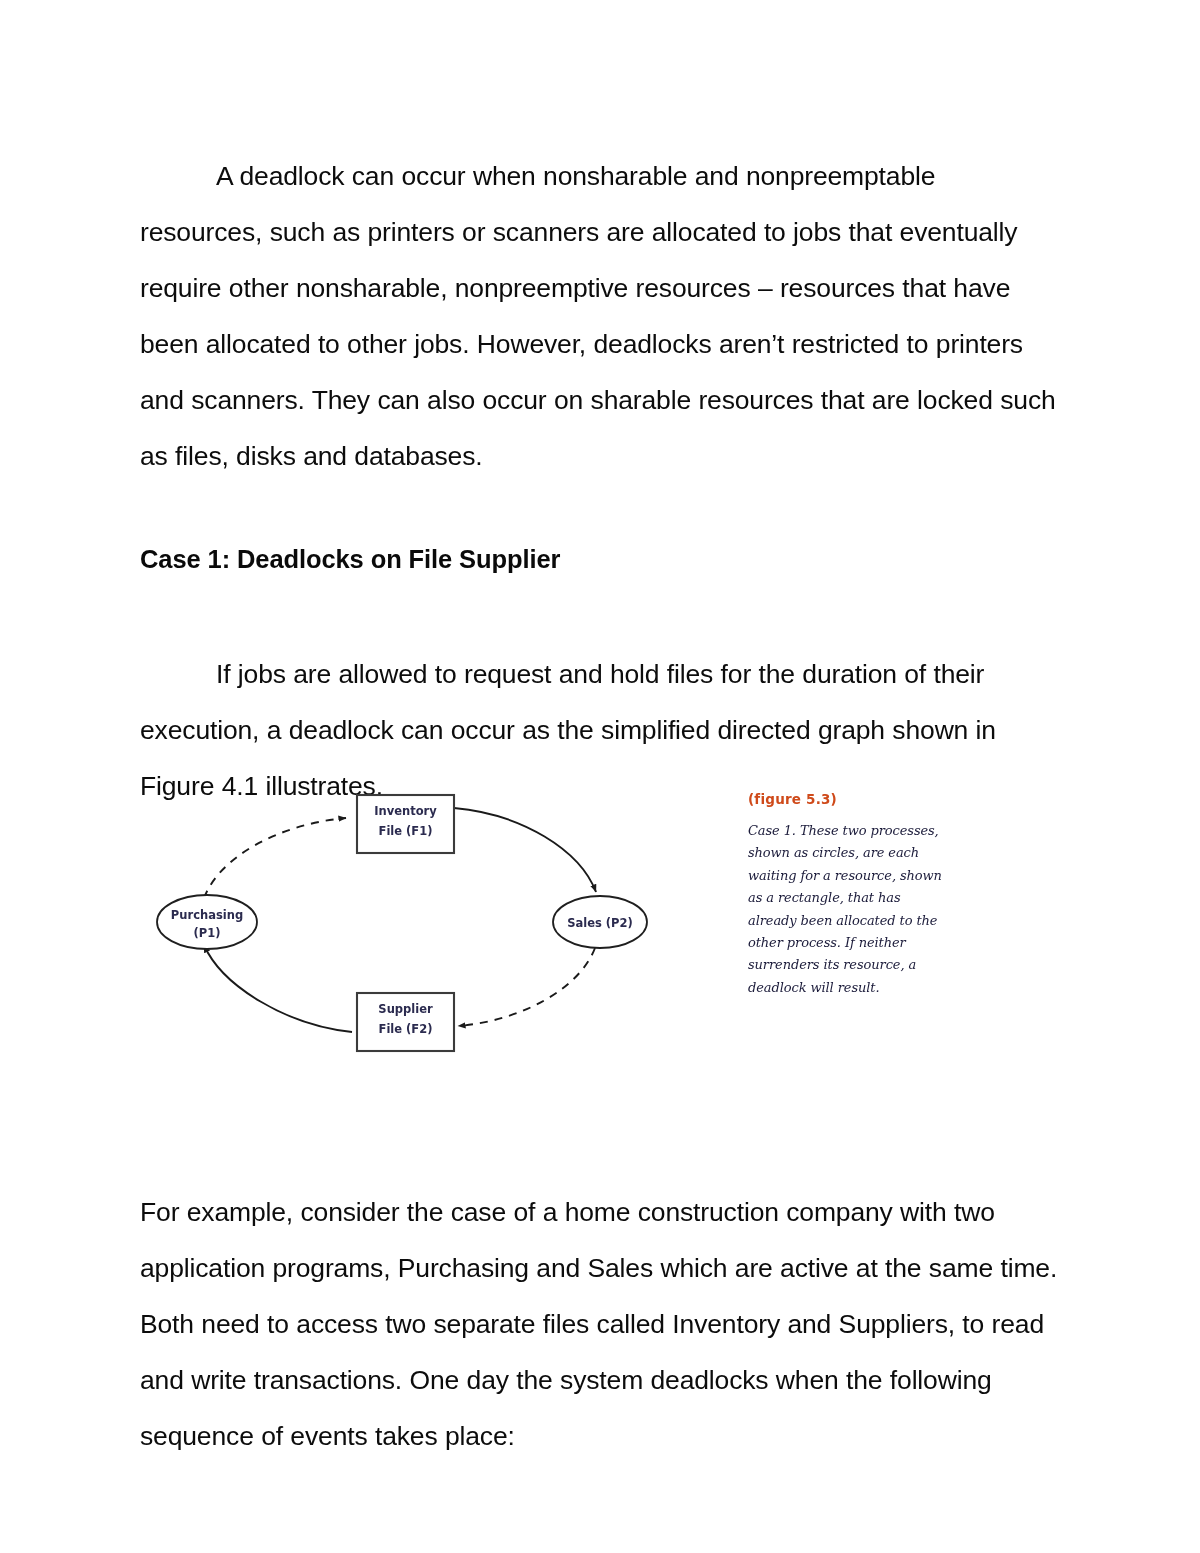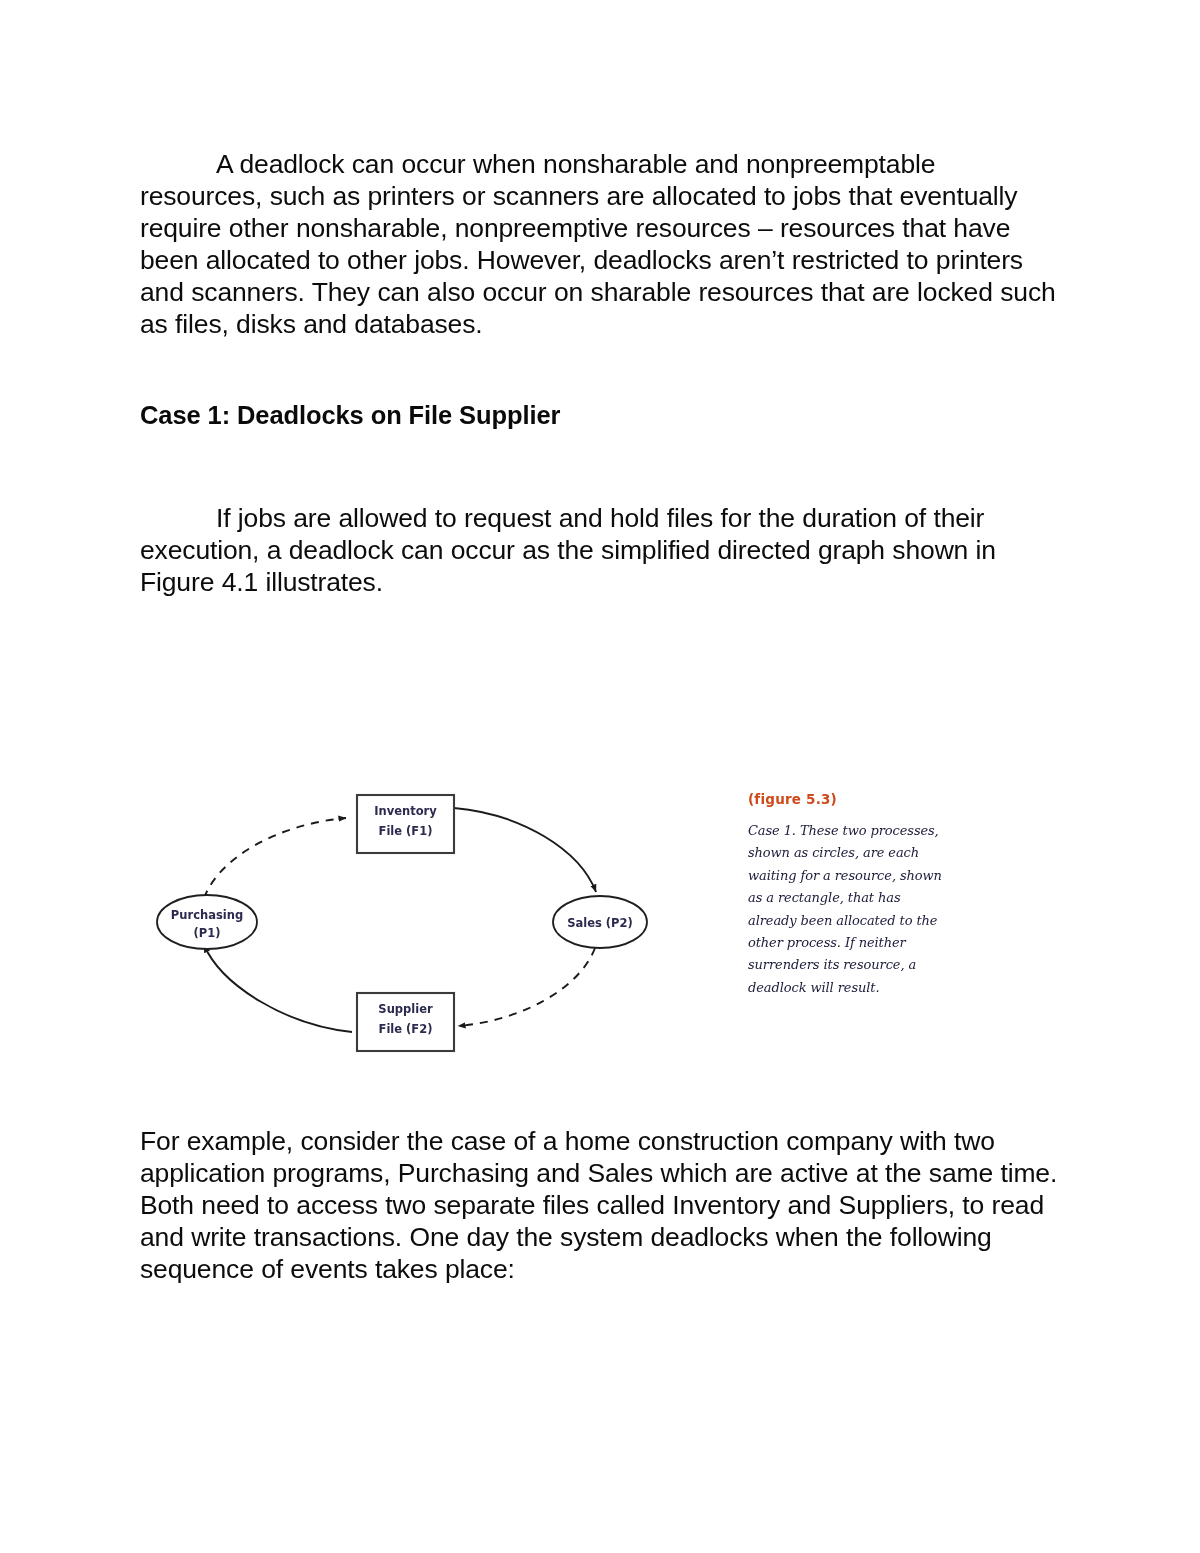--- a/index.html
+++ b/index.html
@@ -21,21 +21,21 @@
   .content {
     position: absolute;
     left: 140px;
     top: 0;
     width: 920px;
   }
 
   
   .para {
     font-size: 26.5px;
-    line-height: 32px;
+    line-height: 56px;
     letter-spacing: -0.15px;
     color: #0c0c0c;
     text-align: left;
     margin: 0;
     word-spacing: 0.2px;
   }
   .para.indent {
     text-indent: 76px;
   }
 
@@ -162,17 +162,17 @@
         </g>
       </svg>
     </div>
 
     <div class="caption">
       <p class="caption-title">(figure  5.3)</p>
       <p class="caption-body">Case 1. These two processes, shown as circles, are each waiting for a resource, shown as a rectangle, that has already been allocated to the other process. If neither surrenders its resource, a deadlock will result.</p>
     </div>
   </div>
 
-  <div class="content" style="top:1125px">
+  <div class="content" style="top:1184px">
     <p class="para">For example, consider the case of a home construction company with two application programs, Purchasing and Sales which are active at the same time. Both need to access two separate files called Inventory and Suppliers, to read and write transactions. One day the system deadlocks when the following sequence of events takes place:</p>
   </div>
 
 </div>
 
 </body></html>

